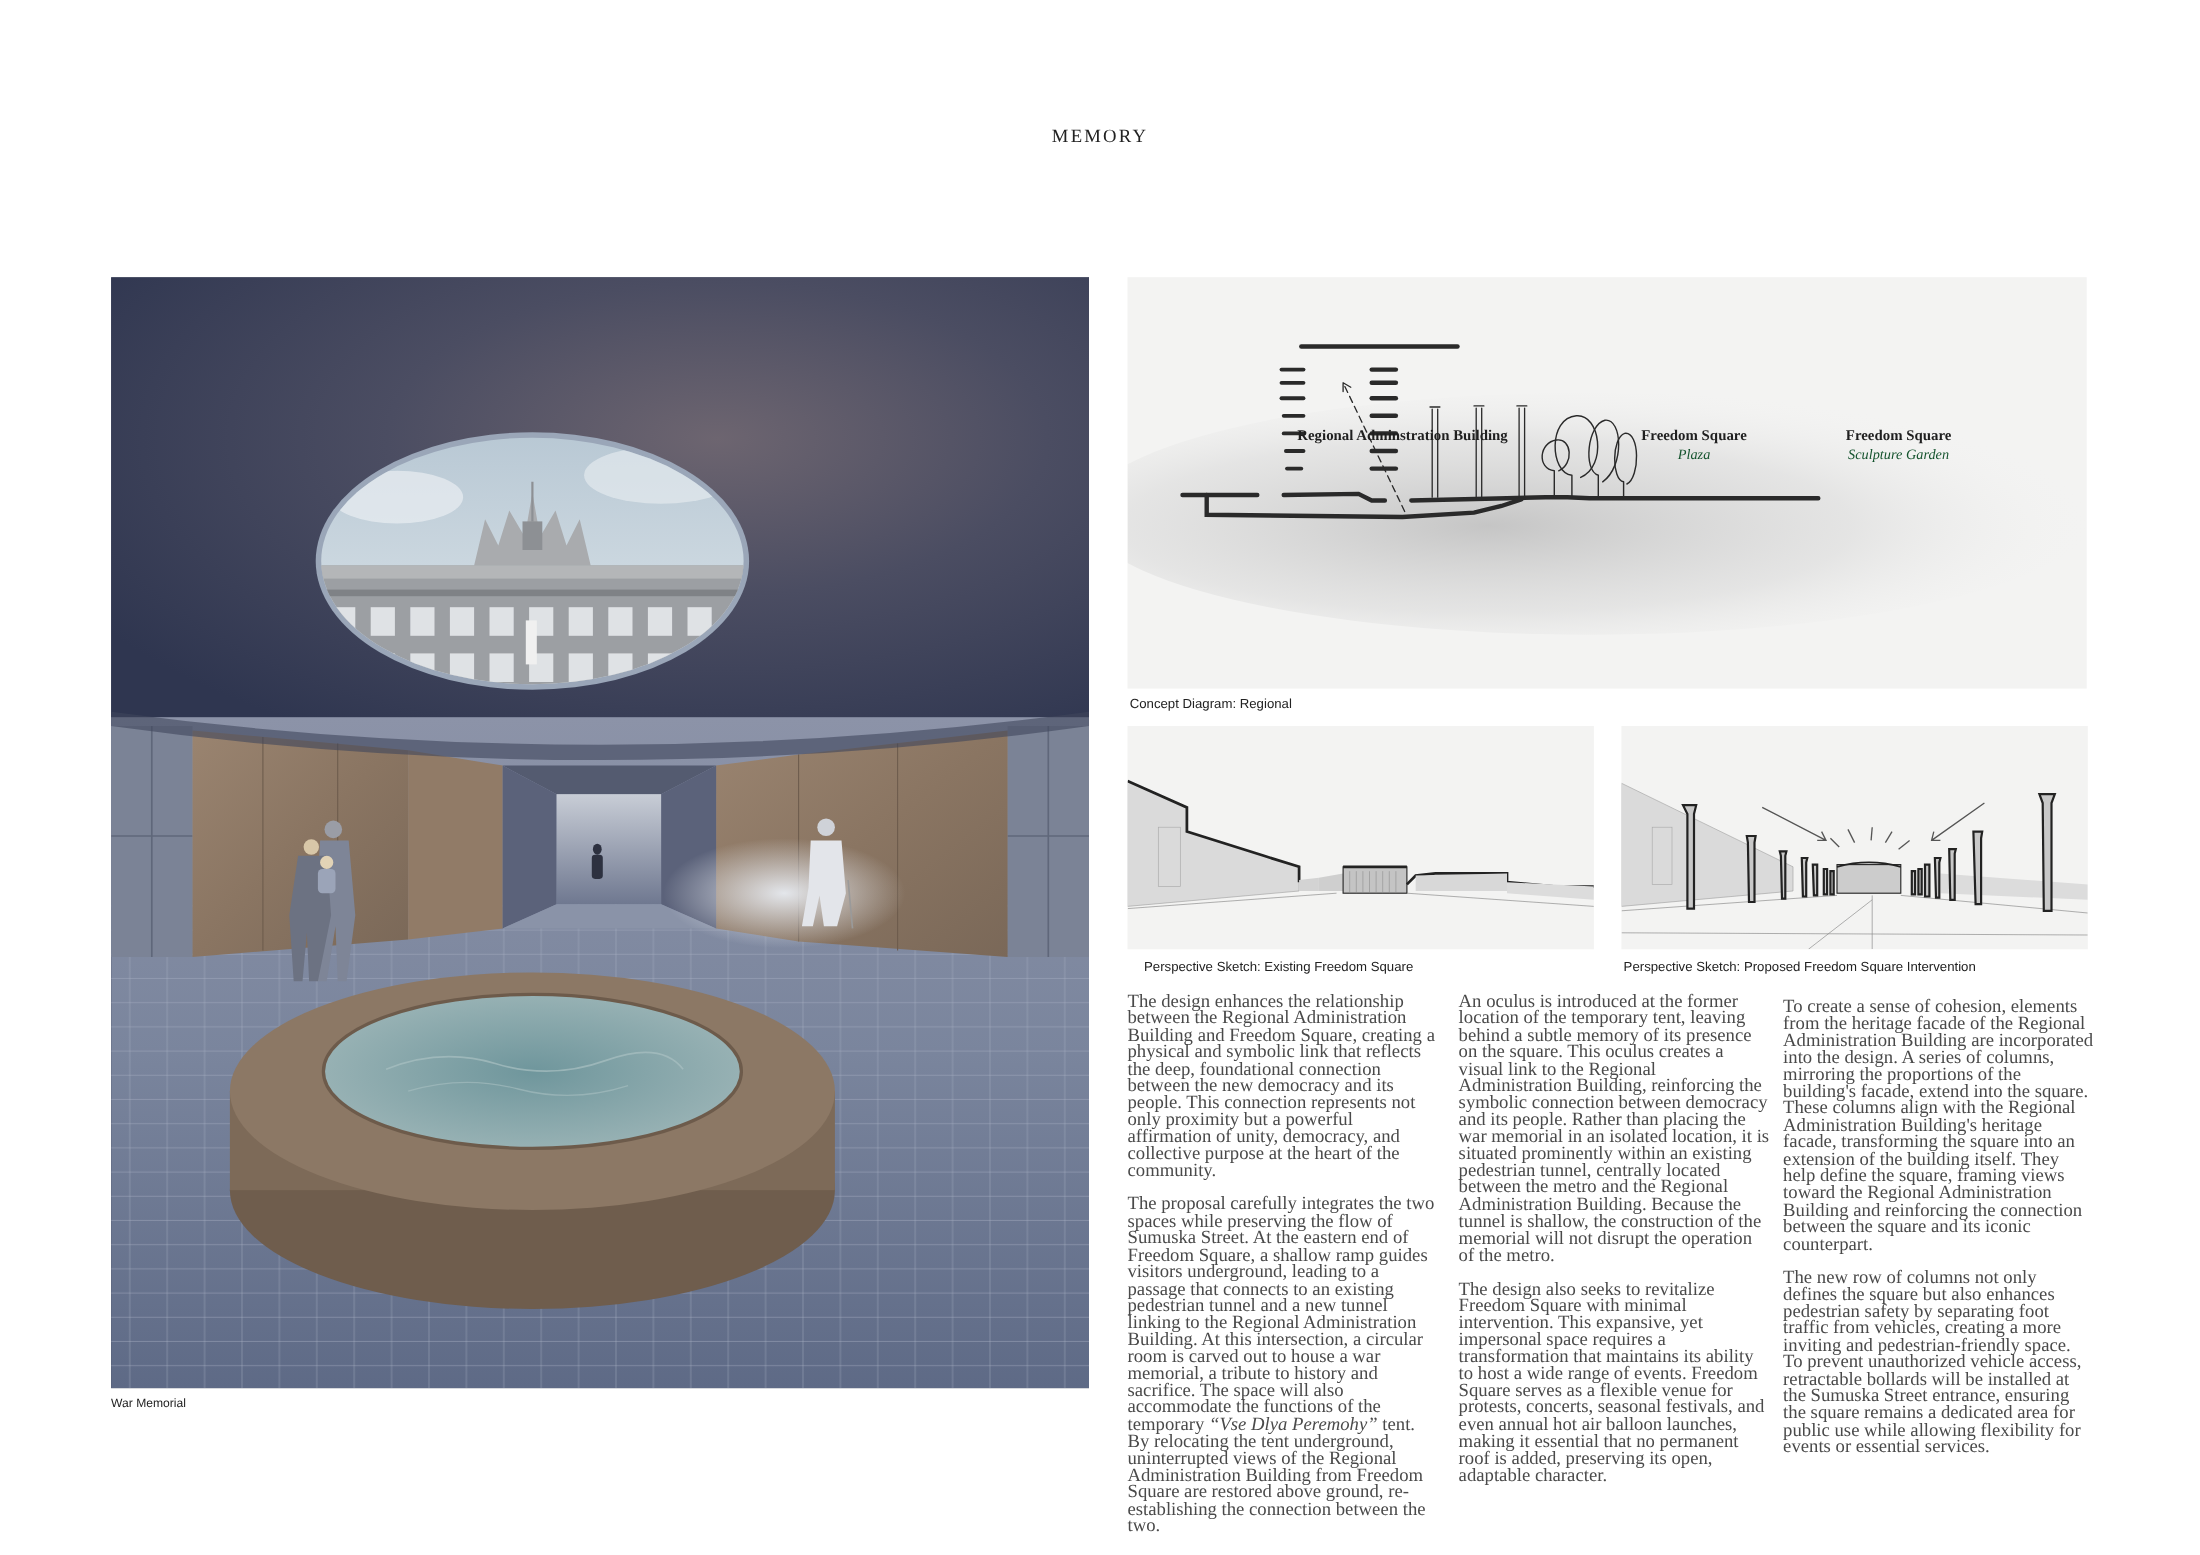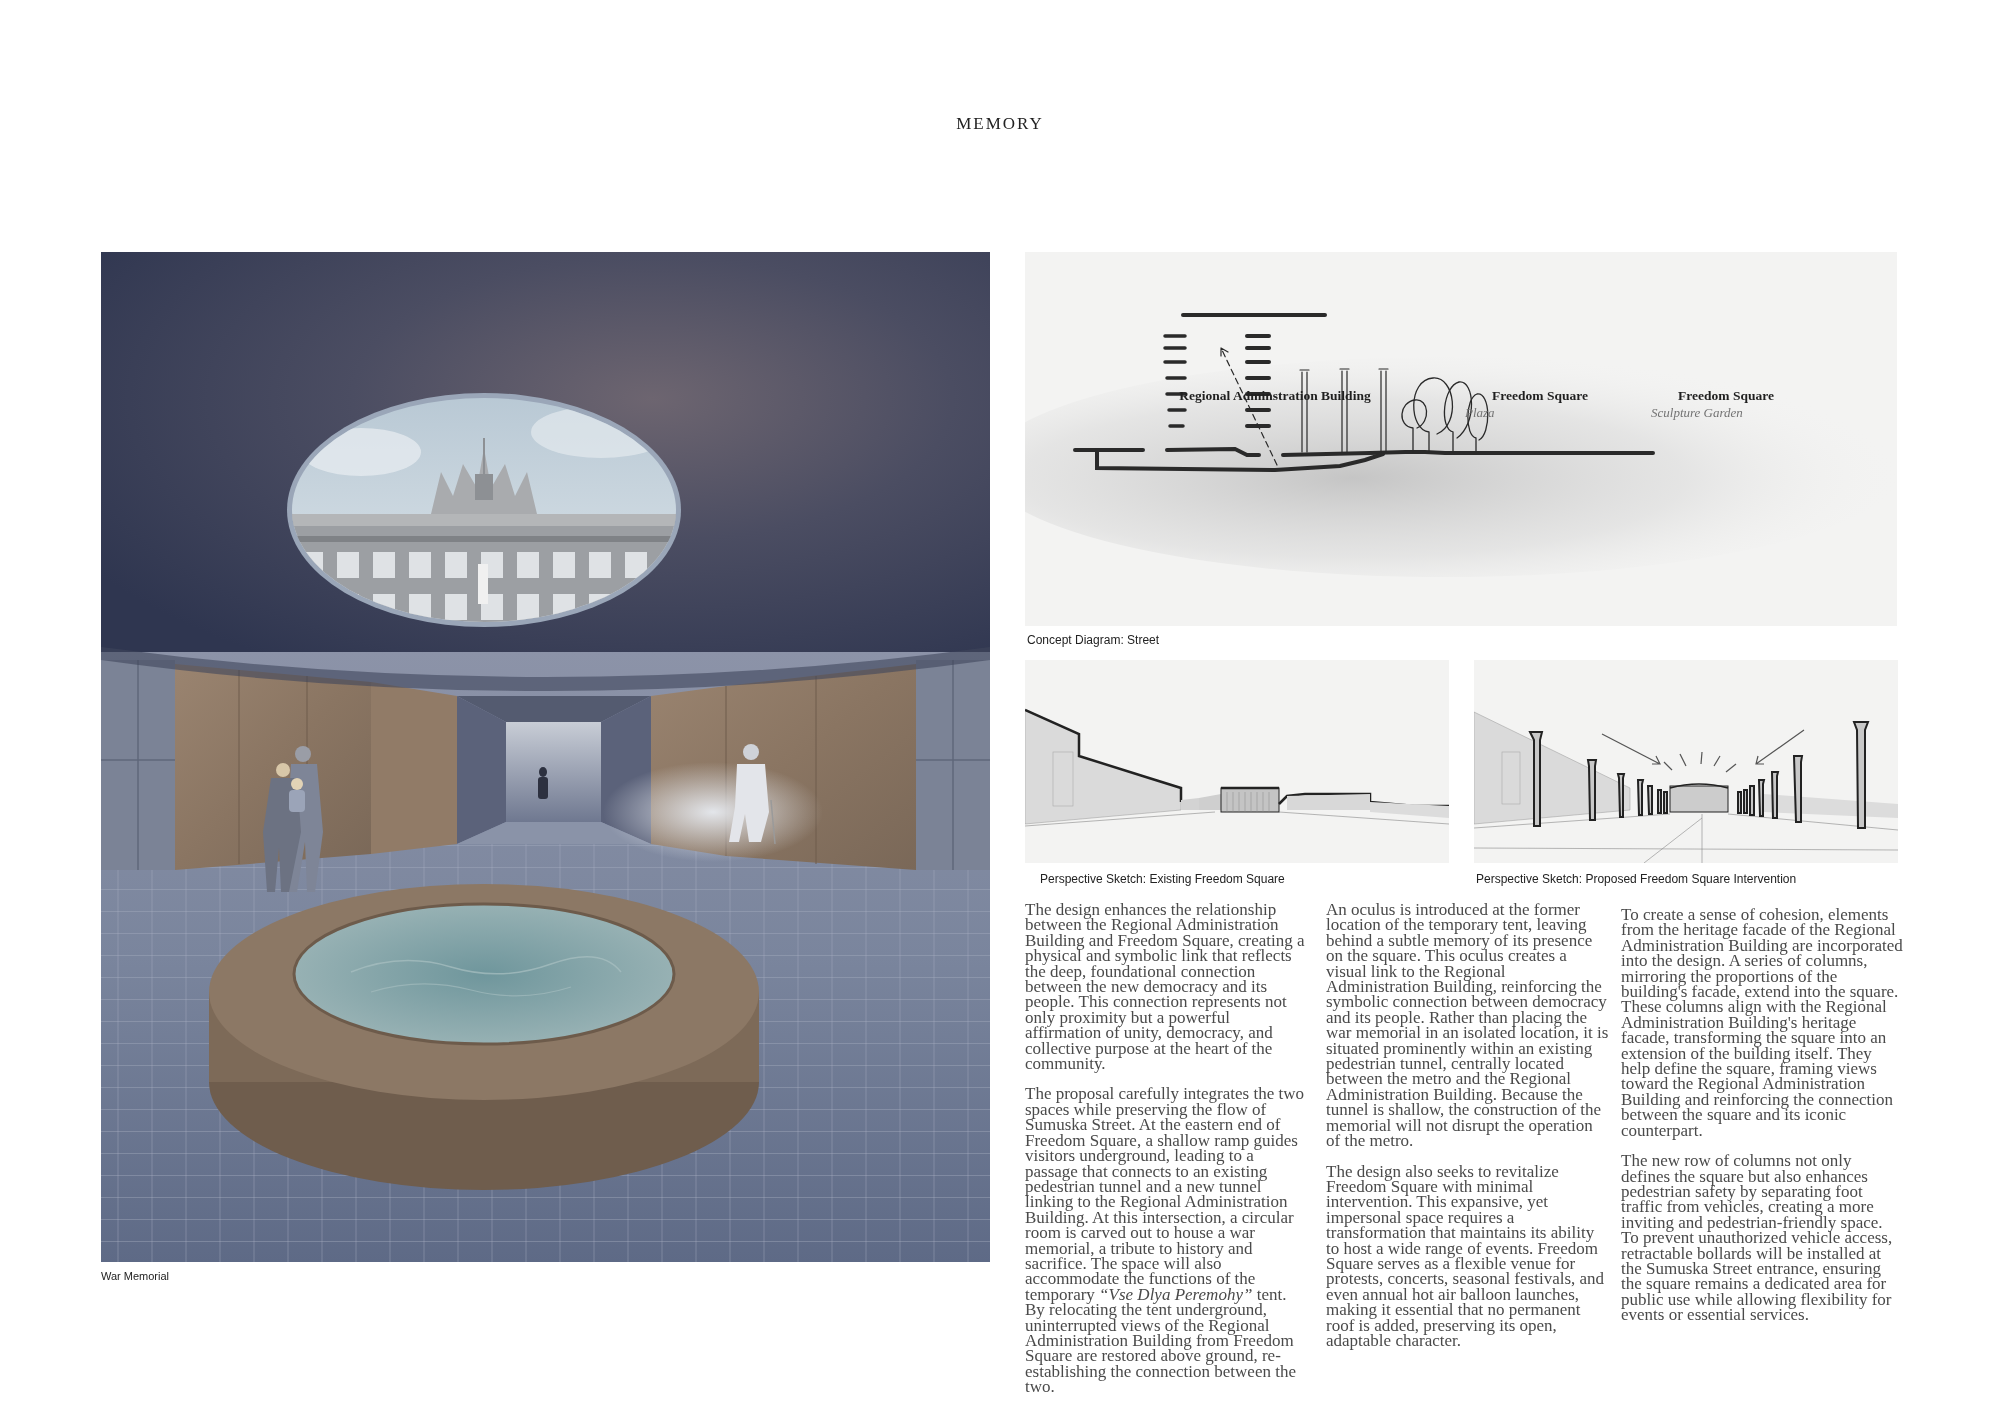--- a/index.html
+++ b/index.html
@@ -27,21 +27,21 @@
   .section-diagram {
     position: absolute; left: 1025px; top: 252px; width: 872px; height: 374px;
     background: #f3f3f2; overflow: hidden;
   }
   .section-label {
     position: absolute; font-family: "Liberation Serif", serif; font-weight: bold;
     font-size: 13.5px; color: #1f1f1f; text-align: center; white-space: nowrap;
   }
   .section-sub {
     position: absolute; font-family: "Liberation Serif", serif; font-style: italic;
-    font-size: 13px; color: #737373; white-space: nowrap;
+    font-size: 13px; color: #14532d; text-align: center; white-space: nowrap;
   }
 
   .sketch {
     position: absolute; top: 660px; width: 424px; height: 203px;
     background: #f3f3f2; overflow: hidden;
   }
 
   
   .text-col {
     position: absolute; top: 902px;
@@ -250,21 +250,21 @@
         <path d="M451,200 L451,186 M451,186 C440,184 440,146 452,142 C466,140 466,182 454,188"></path>
       </g>
     </g>
   </svg>
   <div class="section-label" style="left:135px; top:136px; width:230px;">Regional Adminstration Building</div>
   <div class="section-label" style="left:440px; top:136px; width:150px;">Freedom Square</div>
   <div class="section-sub" style="left:440px; top:153px; width:150px;">Plaza</div>
   <div class="section-label" style="left:626px; top:136px; width:150px;">Freedom Square</div>
   <div class="section-sub" style="left:626px; top:153px; width:150px;">Sculpture Garden</div>
 </div>
-<div class="caption" style="left:1027px; top:633px; font-size:12px;">Concept Diagram: Street</div>
+<div class="caption" style="left:1027px; top:633px; font-size:12px;">Concept Diagram: Regional</div>
 
 <div class="sketch" style="left:1025px;">
   <svg width="424" height="203" viewBox="0 0 424 203" xmlns="http://www.w3.org/2000/svg">
     <polygon points="0,50 54,74 54,96 124,118 156,128 156,150 0,164" fill="#dadada" stroke="#999" stroke-width="0.5"></polygon>
     <polyline points="0,50 54,74 54,96 124,118 156,128 156,142" fill="none" stroke="#222" stroke-width="2.5"></polyline>
     <rect x="28" y="92" width="20" height="54" fill="none" stroke="#aaa" stroke-width="0.6"></rect>
     <polygon points="156,140 174,138 174,150 156,150" fill="#d3d3d3"></polygon>
     <polygon points="174,138 196,134 196,150 174,150" fill="#cfcfcf"></polygon>
     <rect x="196" y="128" width="58" height="24" fill="#c4c4c4" stroke="#222" stroke-width="1"></rect>
     <line x1="196" y1="128" x2="254" y2="128" stroke="#222" stroke-width="2.5"></line>

